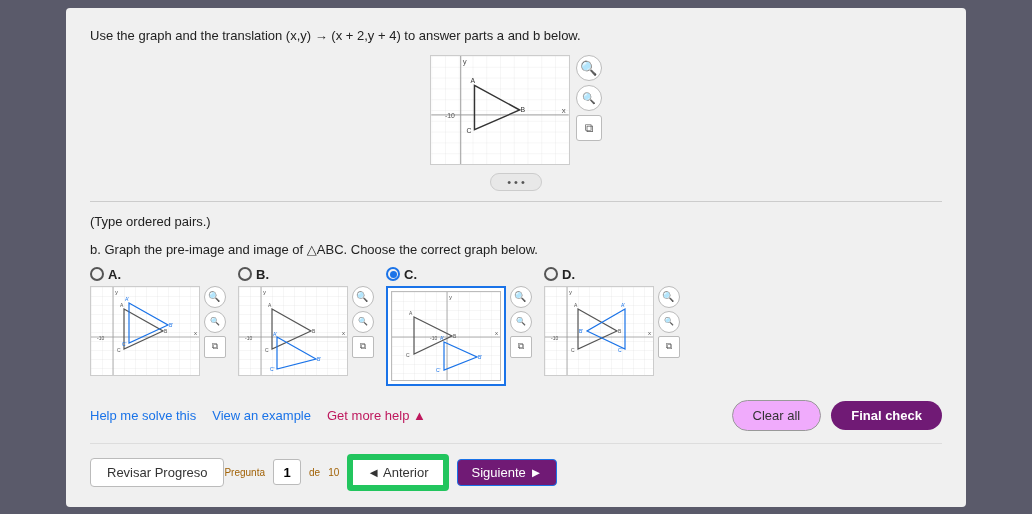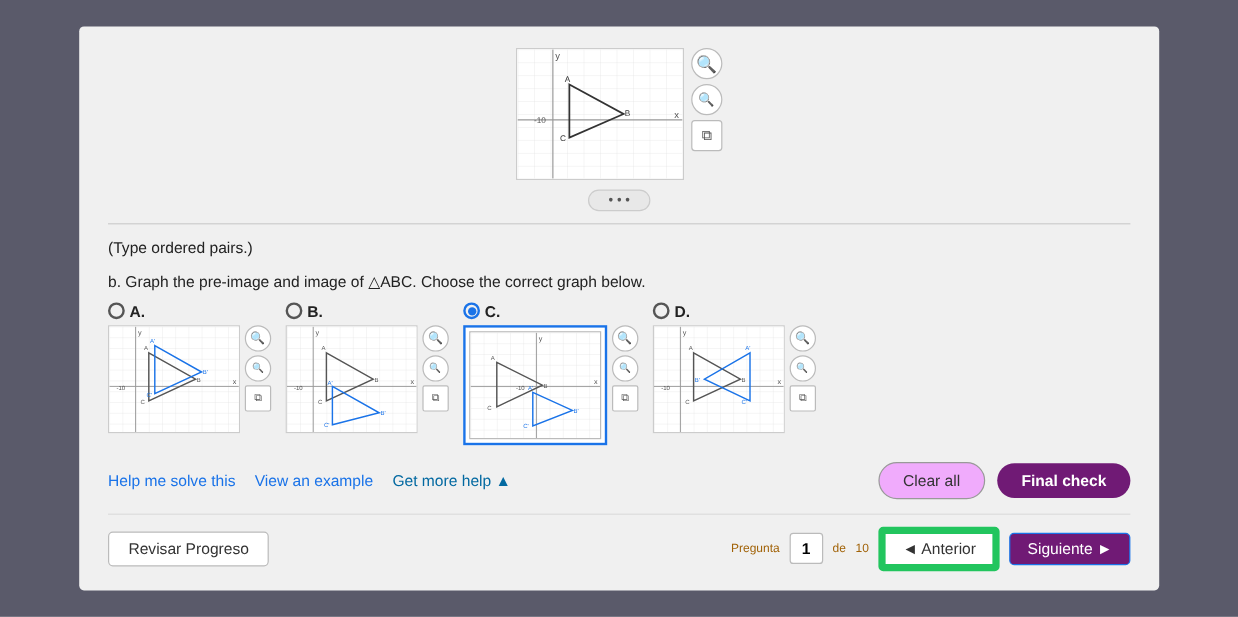--- a/index.html
+++ b/index.html
@@ -195,21 +195,21 @@
       text-align: center;
     }
     .help-link {
       font-size: 13px;
       color: #1a73e8;
       cursor: pointer;
       text-decoration: none;
     }
     .get-more-help {
       font-size: 13px;
-      color: #0369a1;
+      color: #be185d;
       cursor: pointer;
       display: flex;
       align-items: center;
       gap: 2px;
     }
     .action-buttons {
       display: flex;
       gap: 10px;
       align-items: center;
     }
@@ -228,21 +228,20 @@
       border-radius: 20px;
       padding: 7px 20px;
       font-size: 13px;
       color: white;
       cursor: pointer;
       font-weight: bold;
     }
     .footer-row {
       display: flex;
       align-items: center;
-      justify-content: space-between;
       margin-top: 12px;
       border-top: 1px solid #ddd;
       padding-top: 10px;
     }
     .revisar-btn {
       background: white;
       border: 1px solid #bbb;
       border-radius: 4px;
       padding: 6px 16px;
       font-size: 13px;
@@ -299,20 +298,21 @@
       position: absolute;
       top: 0; left: 0;
       width: 100%; height: 100%;
     }
   </style>
 </head>
 <body>
 
 <div class="main-panel">
 
+  <div class="question-text">Use the graph and the translation (x,y) → (x + 2,y + 4) to answer parts a and b below.</div>
 
   <div class="graph-container">
     <div style="position:relative;">
       <div class="graph-box">
         <svg class="grid-svg" viewBox="0 0 140 110" xmlns="http://www.w3.org/2000/svg">
 
           <defs>
             <pattern id="grid" width="14" height="11" patternUnits="userSpaceOnUse">
               <path d="M 14 0 L 0 0 0 11" fill="none" stroke="#ddd" stroke-width="0.5"></path>
             </pattern>

